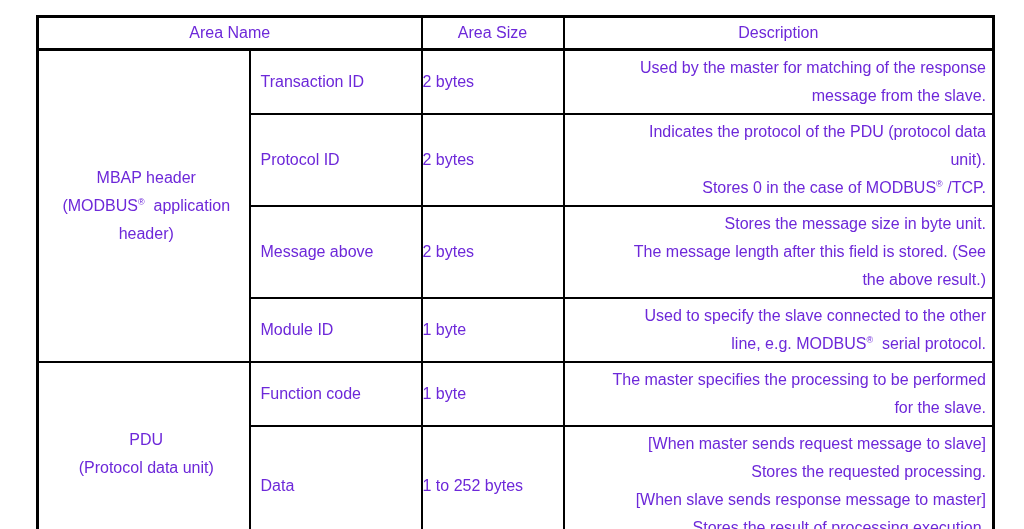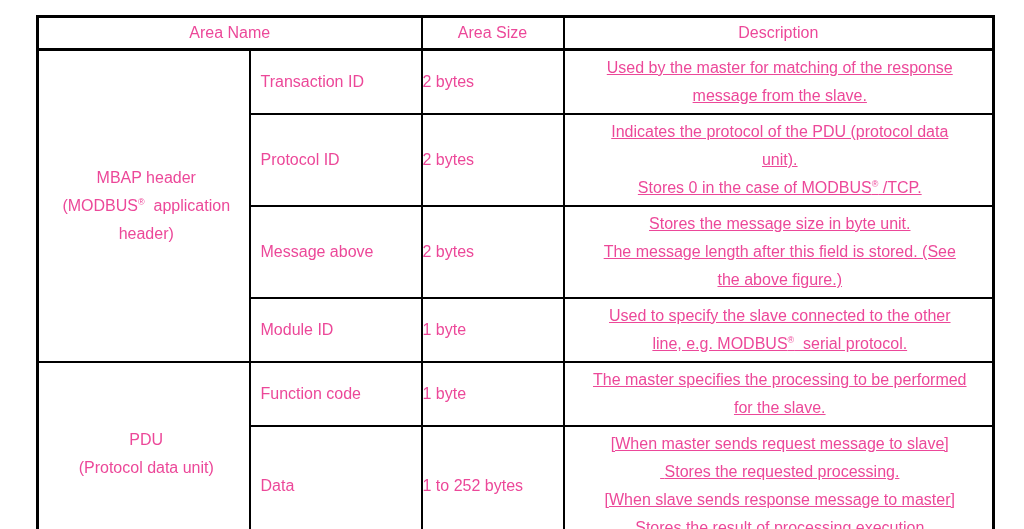--- a/index.html
+++ b/index.html
@@ -24,21 +24,21 @@
     table-layout: fixed;
     border: 3px solid #000000;
     background: #ffffff;
   }
   col.c1 { width: 212px; }
   col.c2 { width: 172px; }
   col.c3 { width: 142px; }
   col.c4 { width: 430px; }
   th, td {
     border: 2px solid #000000;
-    color: #ec4899;
+    color: #6d28d9;
     font-size: 16px;
     font-weight: 400;
     vertical-align: middle;
     padding: 0;
     overflow: hidden;
   }
   tr.header-row th {
     border-bottom: 3px solid #000000;
     text-align: center;
     height: 30px;
@@ -60,25 +60,24 @@
   td.name-cell {
     text-align: left;
     padding-left: 10px;
     padding-right: 4px;
     margin-left: 48px;
   }
   td.size-cell {
     text-align: left;
   }
   td.desc-cell {
-    text-align: center;
+    text-align: right;
     padding: 3px 6px 3px 9px;
     white-space: pre-wrap;
     line-height: 28px;
-    text-decoration: underline;
   }
   sup.reg {
     font-size: 9px;
     line-height: 0;
     vertical-align: 6px;
   }
 </style>
 </head>
 <body>
 
@@ -113,21 +112,21 @@
         <td class="desc-cell">Indicates the protocol of the PDU (protocol data
 unit).
 Stores 0 in the case of MODBUS<sup class="reg">®</sup> /TCP.</td>
       </tr>
 
       <tr class="row-3">
         <td class="name-cell">Message above</td>
         <td class="size-cell">2 bytes</td>
         <td class="desc-cell">Stores the message size in byte unit.
 The message length after this field is stored. (See
-the above figure.)</td>
+the above result.)</td>
       </tr>
 
       <tr class="row-4">
         <td class="name-cell">Module ID</td>
         <td class="size-cell">1 byte</td>
         <td class="desc-cell">Used to specify the slave connected to the other
 line, e.g. MODBUS<sup class="reg">®</sup>  serial protocol.</td>
       </tr>
 
       <tr class="row-5">

